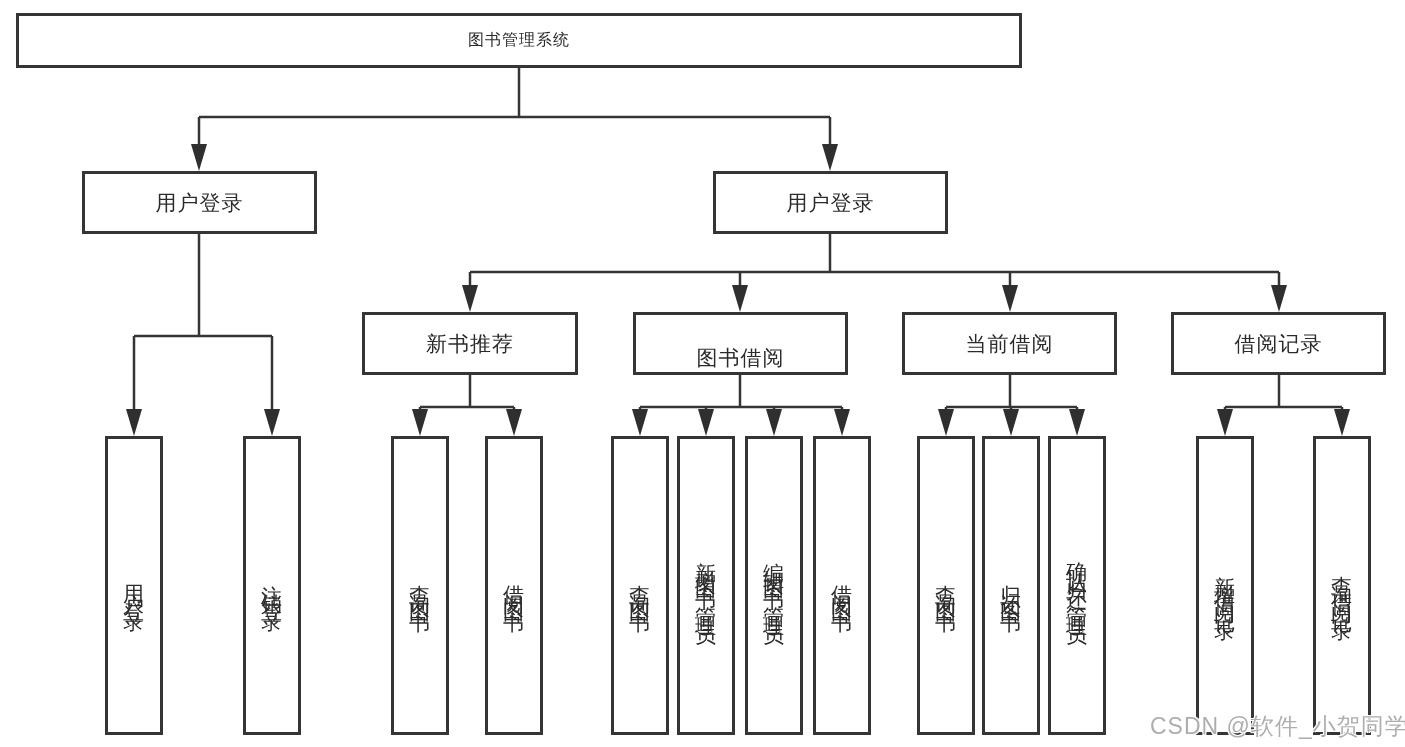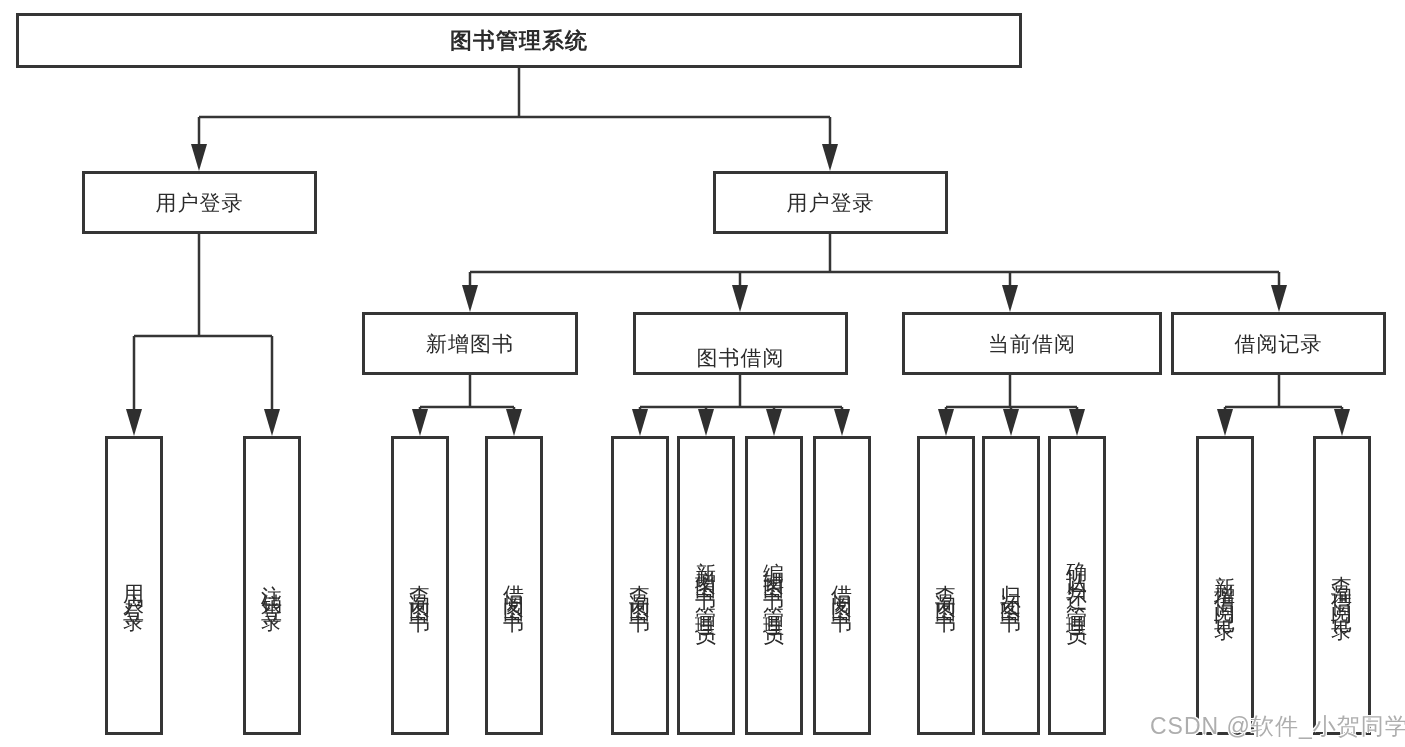--- a/index.html
+++ b/index.html
@@ -34,22 +34,21 @@
   }
   .node.root {
     border-width: 3px;
   }
   .hlabel {
     font-size: 21px;
     letter-spacing: 1px;
     white-space: nowrap;
   }
   .root .hlabel {
-    font-size: 22px;
-    font-weight: bold;
+    font-size: 16px;
   }
   .leaf {
     width: 58px;
     top: 436px;
     height: 299px;
   }
   .vlabel {
     writing-mode: vertical-rl;
     text-orientation: mixed;
     font-size: 21px;
@@ -122,26 +121,26 @@
   </div>
 
   <div class="node" style="left:82px; top:171px; width:235px; height:63px;">
     <span class="hlabel">用户登录</span>
   </div>
   <div class="node" style="left:713px; top:171px; width:235px; height:63px;">
     <span class="hlabel">用户登录</span>
   </div>
 
   <div class="node" style="left:362px; top:312px; width:216px; height:63px;">
-    <span class="hlabel">新增图书</span>
+    <span class="hlabel">新书推荐</span>
   </div>
   <div class="node" style="left:633px; top:312px; width:215px; height:63px;align-items:flex-end;">
     <span class="hlabel">图书借阅</span>
   </div>
-  <div class="node" style="left:902px; top:312px; width:260px; height:63px;">
+  <div class="node" style="left:902px; top:312px; width:215px; height:63px;">
     <span class="hlabel">当前借阅</span>
   </div>
   <div class="node" style="left:1171px; top:312px; width:215px; height:63px;">
     <span class="hlabel">借阅记录</span>
   </div>
 
   <div class="node leaf" style="left:105px;">
     <span class="vlabel">用户登录</span>
   </div>
   <div class="node leaf" style="left:243px;">

